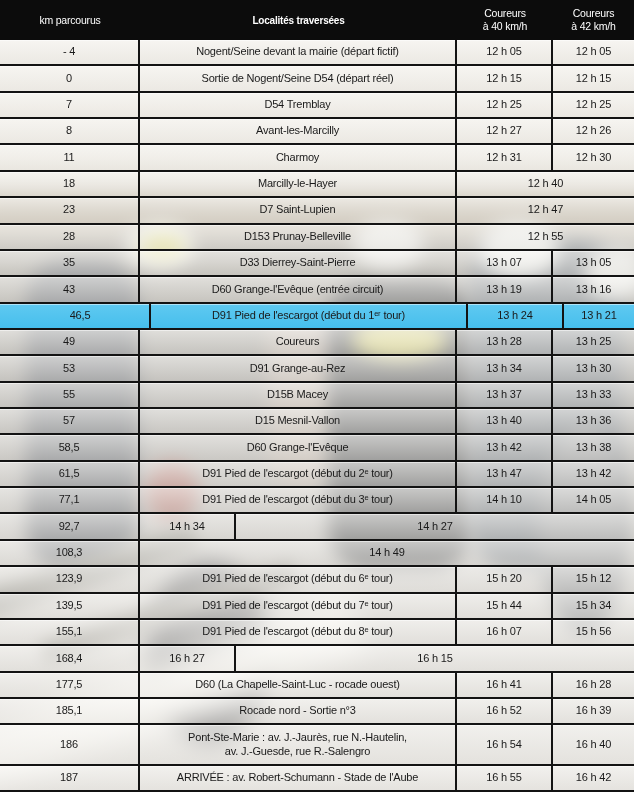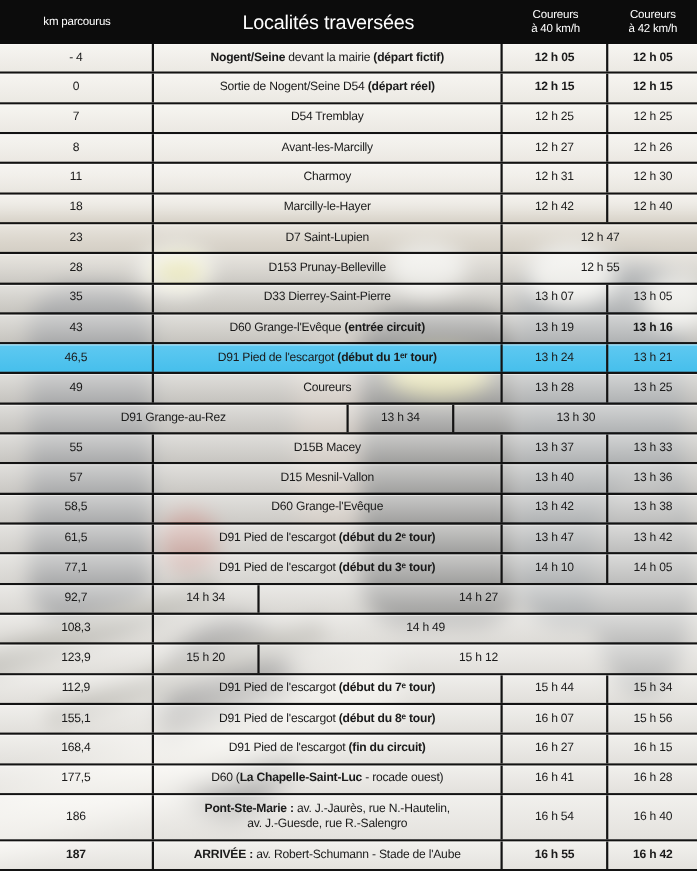--- a/index.html
+++ b/index.html
@@ -29,36 +29,36 @@
   .wheel2{left:538px;top:428px;width:92px;height:205px;background:#6a6e74;}
   .road-shadow1{left:-24px;top:556px;width:225px;height:28px;background:#77766f;border-radius:0;transform:rotate(-18deg);filter:blur(8px);}
   .road-shadow2{left:36px;top:600px;width:265px;height:22px;background:#85837c;border-radius:0;transform:rotate(-18deg);filter:blur(8px);}
   .streak{left:-60px;top:665px;width:430px;height:62px;background:#f6f5f2;border-radius:0;transform:rotate(-20deg);filter:blur(14px);}
   
   .sheet{position:absolute;inset:0;display:flex;flex-direction:column;}
   .thead{height:40px;flex:0 0 40px;background:#0c0c0c;color:#fff;display:flex;align-items:center;}
   .th{display:flex;flex-direction:column;justify-content:center;align-items:center;text-align:center;
       height:100%;box-sizing:border-box;letter-spacing:-0.2px;}
   .th-km{width:140px;font-size:10.5px;}
-  .th-loc{width:317px;font-size:18px;font-weight:400;}
+  .th-loc{width:317px;font-size:10px;font-weight:700;}
   .th-40{width:96px;font-size:10.5px;line-height:1.25;}
   .th-42{flex:1;font-size:10.5px;line-height:1.25;}
   .tbody{flex:1;display:flex;flex-direction:column;}
   .trow{flex:1 1 0;display:flex;box-sizing:border-box;border-bottom:2.5px solid #131313;
       background:linear-gradient(180deg,rgba(250,249,246,0.78) 0%,rgba(236,234,229,0.64) 100%);
       box-shadow:inset 0 1px 0 rgba(255,255,255,0.5);}
   .trow.tall{flex:1.58 1 0;}
-  .trow.hl{background:linear-gradient(180deg,#5fc9f1 0%,#46bfec 100%);}
+  .trow.hl{background:linear-gradient(180deg,#5fc9f1 0%,#46bfec 100%);padding-left:11px;}
   .cell{display:flex;align-items:center;justify-content:center;text-align:center;
       box-sizing:border-box;color:#1a1a1a;font-size:11px;letter-spacing:-0.2px;line-height:1.25;}
   .c-km{width:140px;border-right:2.5px solid #131313;}
   .c-loc{width:317px;border-right:2.5px solid #131313;white-space:pre-line;padding:0 6px;}
   .c-t40{width:96px;border-right:2.5px solid #131313;}
   .c-t42{flex:1;}
-  .b{font-weight:700;}
+  .b{font-weight:400;}
 </style>
 </head>
 <body>
 
 <div class="photo">
   <div class="blob hedge"></div>
   <div class="blob rider-left"></div>
   <div class="blob helmet-left"></div>
   <div class="blob helmet-left-yellow"></div>
   <div class="blob arm-skin"></div>
@@ -120,21 +120,20 @@
       </div>
       <div class="trow">
         <div class="cell c-km">11</div>
         <div class="cell c-loc"><span><span>Charmoy</span></span></div>
         <div class="cell c-t40">12 h 31</div>
         <div class="cell c-t42">12 h 30</div>
       </div>
       <div class="trow">
         <div class="cell c-km">18</div>
         <div class="cell c-loc"><span><span>Marcilly-le-Hayer</span></span></div>
-        <div class="cell c-t40">12 h 42</div>
         <div class="cell c-t42">12 h 40</div>
       </div>
       <div class="trow">
         <div class="cell c-km">23</div>
         <div class="cell c-loc"><span><span>D7 Saint-Lupien</span></span></div>
         <div class="cell c-t42">12 h 47</div>
       </div>
       <div class="trow">
         <div class="cell c-km">28</div>
         <div class="cell c-loc"><span><span>D153 Prunay-Belleville</span></span></div>
@@ -158,20 +157,21 @@
         <div class="cell c-t40">13 h 24</div>
         <div class="cell c-t42">13 h 21</div>
       </div>
       <div class="trow">
         <div class="cell c-km">49</div>
         <div class="cell c-loc"><span><span>Coureurs</span></span></div>
         <div class="cell c-t40">13 h 28</div>
         <div class="cell c-t42">13 h 25</div>
       </div>
       <div class="trow">
+        <div class="cell c-km">53</div>
         <div class="cell c-loc"><span><span>D91 Grange-au-Rez</span></span></div>
         <div class="cell c-t40">13 h 34</div>
         <div class="cell c-t42">13 h 30</div>
       </div>
       <div class="trow">
         <div class="cell c-km">55</div>
         <div class="cell c-loc"><span><span>D15B Macey</span></span></div>
         <div class="cell c-t40">13 h 37</div>
         <div class="cell c-t42">13 h 33</div>
       </div>
@@ -203,46 +203,52 @@
         <div class="cell c-km">92,7</div>
         <div class="cell c-t40">14 h 34</div>
         <div class="cell c-t42">14 h 27</div>
       </div>
       <div class="trow">
         <div class="cell c-km">108,3</div>
         <div class="cell c-t42">14 h 49</div>
       </div>
       <div class="trow">
         <div class="cell c-km">123,9</div>
+        <div class="cell c-loc"><span><span>D91 Pied de l'escargot </span><span class="b">(début du 6ᵉ tour)</span></span></div>
         <div class="cell c-t40">15 h 20</div>
         <div class="cell c-t42">15 h 12</div>
       </div>
       <div class="trow">
-        <div class="cell c-km">112,9</div>
+        <div class="cell c-km">139,5</div>
         <div class="cell c-loc"><span><span>D91 Pied de l'escargot </span><span class="b">(début du 7ᵉ tour)</span></span></div>
         <div class="cell c-t40">15 h 44</div>
         <div class="cell c-t42">15 h 34</div>
       </div>
       <div class="trow">
         <div class="cell c-km">155,1</div>
         <div class="cell c-loc"><span><span>D91 Pied de l'escargot </span><span class="b">(début du 8ᵉ tour)</span></span></div>
         <div class="cell c-t40">16 h 07</div>
         <div class="cell c-t42">15 h 56</div>
       </div>
       <div class="trow">
         <div class="cell c-km">168,4</div>
-        <div class="cell c-loc"><span><span>D91 Pied de l'escargot </span><span class="b">(fin du circuit)</span></span></div>
         <div class="cell c-t40">16 h 27</div>
         <div class="cell c-t42">16 h 15</div>
       </div>
       <div class="trow">
         <div class="cell c-km">177,5</div>
         <div class="cell c-loc"><span><span>D60 (</span><span class="b">La Chapelle-Saint-Luc</span><span> - rocade ouest)</span></span></div>
         <div class="cell c-t40">16 h 41</div>
         <div class="cell c-t42">16 h 28</div>
+      </div>
+      <div class="trow">
+        <div class="cell c-km">185,1</div>
+        <div class="cell c-loc"><span><span>Rocade nord - Sortie n°3</span></span></div>
+        <div class="cell c-t40">16 h 52</div>
+        <div class="cell c-t42">16 h 39</div>
       </div>
       <div class="trow tall">
         <div class="cell c-km">186</div>
         <div class="cell c-loc"><span><span class="b">Pont-Ste-Marie : </span><span>av. J.-Jaurès, rue N.-Hautelin,
 av. J.-Guesde, rue R.-Salengro</span></span></div>
         <div class="cell c-t40">16 h 54</div>
         <div class="cell c-t42">16 h 40</div>
       </div>
       <div class="trow">
         <div class="cell c-km b">187</div>

